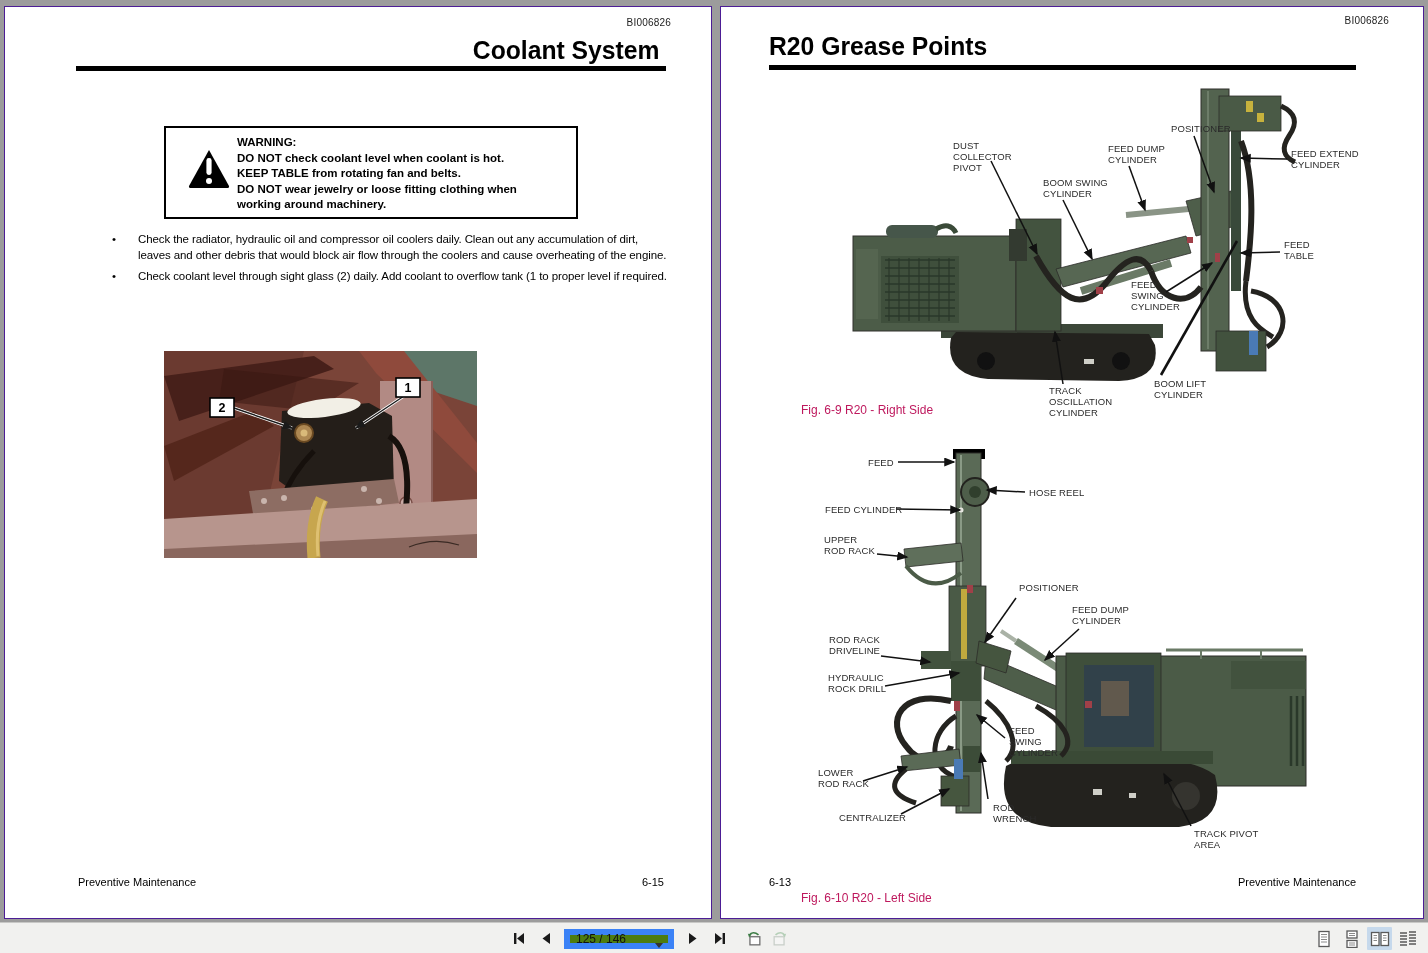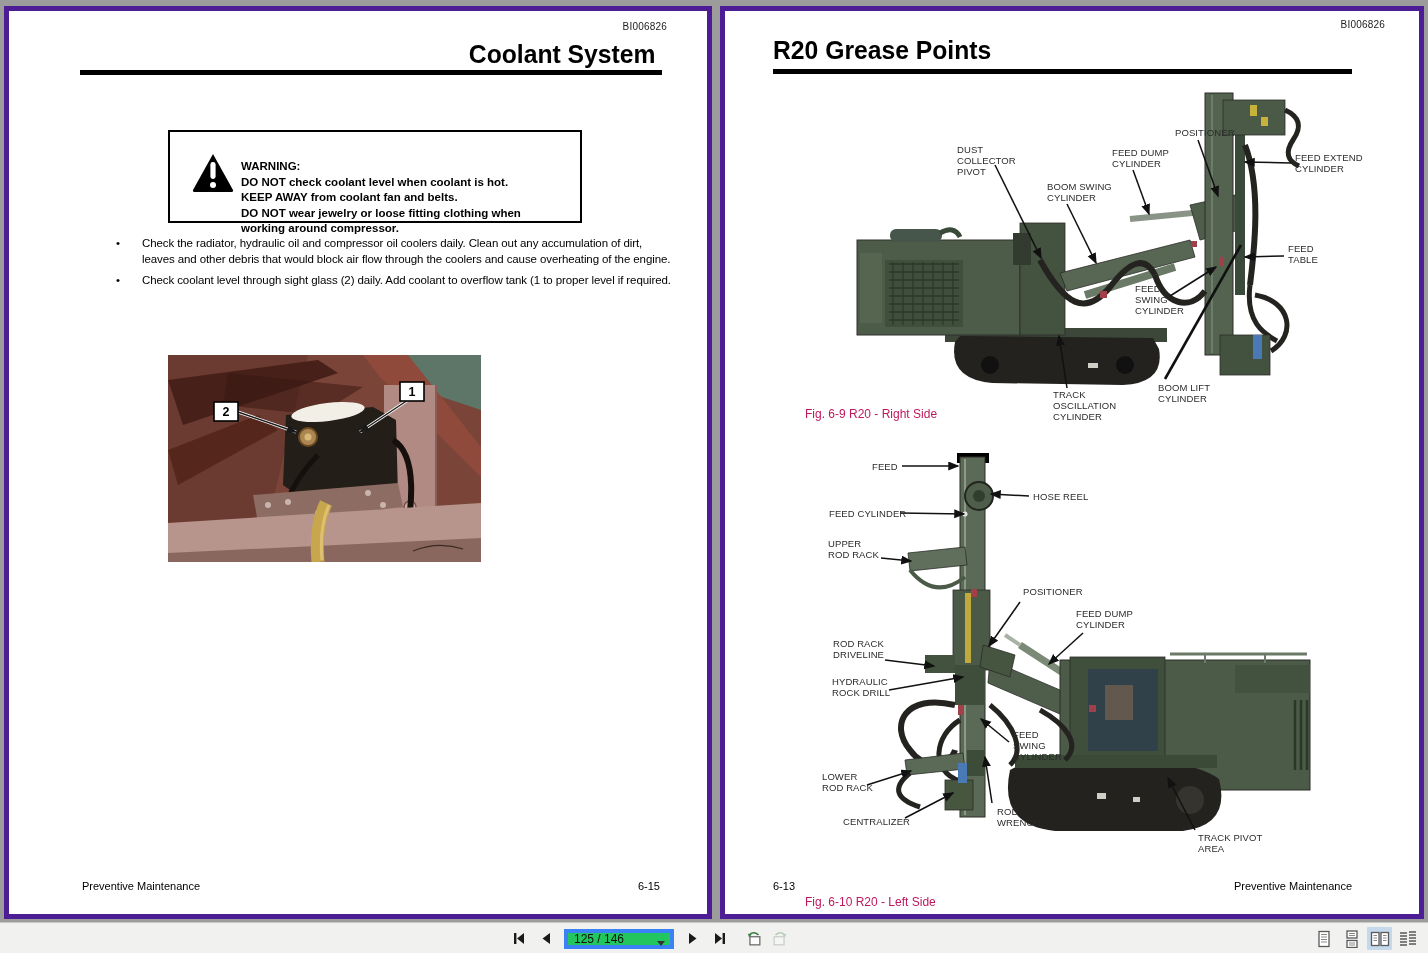--- a/index.html
+++ b/index.html
@@ -1,45 +1,45 @@
 <!DOCTYPE html>
 <html><head>
 <meta charset="utf-8">
 <style>
   html,body{margin:0;padding:0;width:1428px;height:953px;overflow:hidden;
     background:#9c9c9c;font-family:"Liberation Sans",sans-serif;}
   .viewer{position:absolute;inset:0;}
-  .pg{position:absolute;top:6px;height:913px;background:#fff;border:5px solid #4c1d95;box-sizing:border-box;}
+  .pg{position:absolute;top:6px;height:913px;background:#fff;border:1px solid #4c1d95;box-sizing:border-box;}
   #pageL{left:4px;width:708px;}
   #pageR{left:720px;width:704px;}
   .doc-code{position:absolute;font-size:10px;color:#222;letter-spacing:.2px;}
   .doc-title{position:absolute;font-weight:bold;font-size:26px;color:#000;white-space:nowrap;}
   .title-rule{position:absolute;height:5px;background:#000;}
   
   .warnbox{position:absolute;left:159px;top:119px;width:414px;height:93px;border:2px solid #000;box-sizing:border-box;}
   .warn-tri{position:absolute;left:22px;top:21px;}
-  .warn-text{position:absolute;left:71px;top:7px;width:330px;font-weight:bold;font-size:11.5px;line-height:15.6px;color:#000;margin-top:20px;}
+  .warn-text{position:absolute;left:71px;top:7px;width:330px;font-weight:bold;font-size:11.5px;line-height:15.6px;color:#000;}
   
   .bullets{position:absolute;left:97px;top:225px;width:570px;font-size:11.5px;line-height:15.5px;color:#000;letter-spacing:-.1px;}
   .bullet{display:flex;margin-bottom:6px;}
   .bullet .dot{width:36px;padding-left:10px;box-sizing:border-box;}
   .bullet .bt{width:534px;}
   
   .photo{position:absolute;left:159px;top:344px;width:313px;height:207px;}
   .figcap{position:absolute;font-size:11px;line-height:13.5px;color:#be185d;}
   .footer{position:absolute;top:869px;font-weight:normal;font-size:11px;color:#000;}
   .fig-label{font-size:9.5px;fill:#2b2b2b;font-family:"Liberation Sans",sans-serif;letter-spacing:.1px;}
   .leader{stroke:#111;stroke-width:1.5;}
   .thick{stroke-width:2.6;}
   .figsvg{position:absolute;}
   
   .toolbar{position:absolute;left:0;bottom:0;width:100%;height:31px;background:#f1f1ef;border-top:1px solid #c8c8c6;box-sizing:border-box;}
   .navgroup{position:absolute;left:510px;top:0;height:31px;display:flex;align-items:center;gap:9px;}
   .tb-btn{width:18px;height:18px;display:flex;align-items:center;justify-content:center;cursor:pointer;}
-  .combo{position:relative;width:110px;height:20px;background:#22c55e;border:4px solid #3b82f6;box-sizing:border-box;display:flex;align-items:center;}
+  .combo{position:relative;width:110px;height:20px;background:#4d7c0f;border:6px solid #3b82f6;box-sizing:border-box;display:flex;align-items:center;}
   .combo input{border:none;outline:none;width:86px;height:16px;font-size:12px;font-family:"Liberation Sans",sans-serif;padding:0 0 0 6px;color:#111;background:transparent;}
   .caret{position:absolute;right:5px;top:8px;width:0;height:0;border-left:4px solid transparent;border-right:4px solid transparent;border-top:5px solid #333;}
   .histgroup{display:flex;gap:8px;margin-left:8px;}
   .layoutgroup{position:absolute;right:8px;top:0;height:31px;display:flex;align-items:center;gap:3px;}
   .lay-btn{width:25px;height:23px;display:flex;align-items:center;justify-content:center;cursor:pointer;border-radius:1px;}
   .lay-btn.sel{background:#c6d9ec;}
 </style>
 </head>
 <body>
 
@@ -52,23 +52,23 @@
 
     <div class="warnbox">
       <svg class="warn-tri" width="42" height="40" viewBox="0 0 42 40">
         <path d="M21 1 L41 37 Q41.5 39 39 39 L3 39 Q.5 39 1 37 Z" fill="#000"></path>
         <rect x="18.4" y="9" width="5.2" height="17" rx="2.4" fill="#fff"></rect>
         <circle cx="21" cy="32" r="3" fill="#fff"></circle>
       </svg>
       <div class="warn-text">
         <div>WARNING:</div>
         <div>DO NOT check coolant level when coolant is hot.</div>
-        <div>KEEP AWAY from coolant fan and belts.</div>
+        <div>KEEP TABLE from rotating fan and belts.</div>
         <div>DO NOT wear jewelry or loose fitting clothing when</div>
-        <div>working around compressor.</div>
+        <div>working around machinery.</div>
       </div>
     </div>
 
     <div class="bullets">
       <div class="bullet">
         <span class="dot">•</span>
         <span class="bt">Check the radiator, hydraulic oil and compressor oil coolers daily. Clean out any accumulation of dirt, leaves and other debris that would block air flow through the coolers and cause overheating of the engine.</span>
       </div>
       <div class="bullet">
         <span class="dot">•</span>

